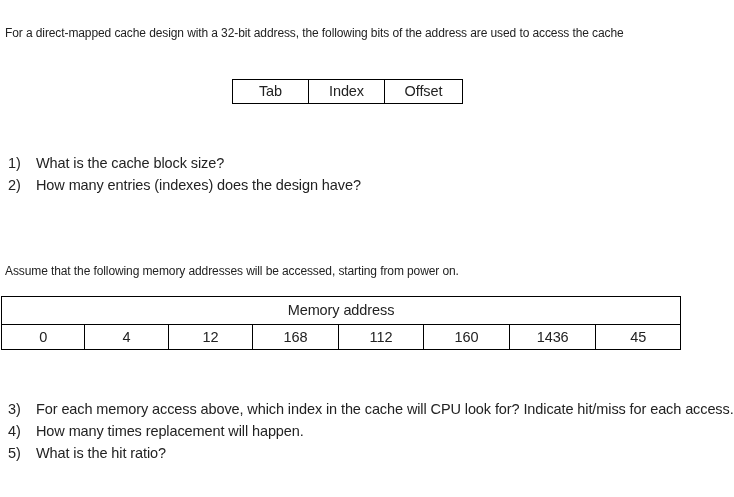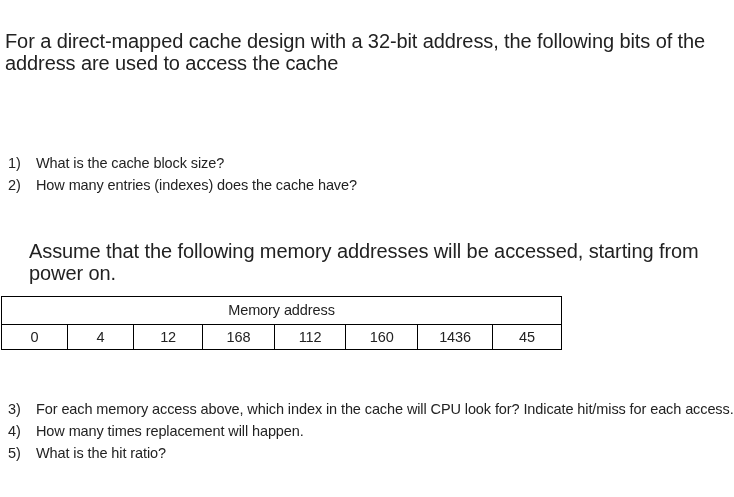--- a/index.html
+++ b/index.html
@@ -20,38 +20,37 @@
 
   .page {
     position: absolute;
     inset: 0;
     background: #ffffff;
   }
 
   
   .para {
     position: absolute;
-    font-size: 20px;
+    font-size: 12px;
     line-height: 22px;
     color: #222222;
     letter-spacing: -0.1px;
     white-space: pre-wrap;
   }
 
   #intro-para {
     left: 5px;
     top: 10px;
     width: 722px;
   }
 
   #assume-para {
     left: 5px;
-    top: 220px;
+    top: 248px;
     width: 700px;
-    margin-left: 24px;
   }
 
   
   .qlist {
     position: absolute;
     margin: 0;
     padding: 0;
     list-style: none;
   }
   #qlist-top { left: 0px; top: 152px; width: 600px; }
@@ -103,21 +102,21 @@
     line-height: 21px;
   }
   #bitfield-table .col-tag { width: 67px; }
   #bitfield-table .col-index { width: 67px; }
   #bitfield-table .col-offset { width: 69px; }
 
   
   #memory-table {
     left: 1px;
     top: 296px;
-    width: 561px;
+    width: 680px;
   }
   #memory-table td {
     height: 22px;
     line-height: 22px;
   }
   #memory-table .mem-header {
     height: 25px;
     line-height: 25px;
   }
   #memory-table td.mem-cell {
@@ -126,31 +125,36 @@
 </style>
 </head>
 <body>
 
 <div class="page">
 
   <p class="para" id="intro-para">For a direct-mapped cache design with a 32-bit address, the following bits of the address are used to access the cache</p>
 
   <table class="doc-table" id="bitfield-table">
     <tbody>
+      <tr>
+        <td class="col-tag">Tab</td>
+        <td class="col-index">Index</td>
+        <td class="col-offset">Offset</td>
+      </tr>
     </tbody>
   </table>
 
   <ol class="qlist" id="qlist-top">
     <li class="qitem">
       <span class="qmarker">1)</span>
       <span class="qtext">What is the cache block size?</span>
     </li>
     <li class="qitem">
       <span class="qmarker">2)</span>
-      <span class="qtext">How many entries (indexes) does the cache have?</span>
+      <span class="qtext">How many entries (indexes) does the design have?</span>
     </li>
   </ol>
 
   <p class="para" id="assume-para">Assume that the following memory addresses will be accessed, starting from power on.</p>
 
   <table class="doc-table" id="memory-table">
     <tbody>
       <tr>
         <td class="mem-header" colspan="8">Memory address</td>
       </tr>

